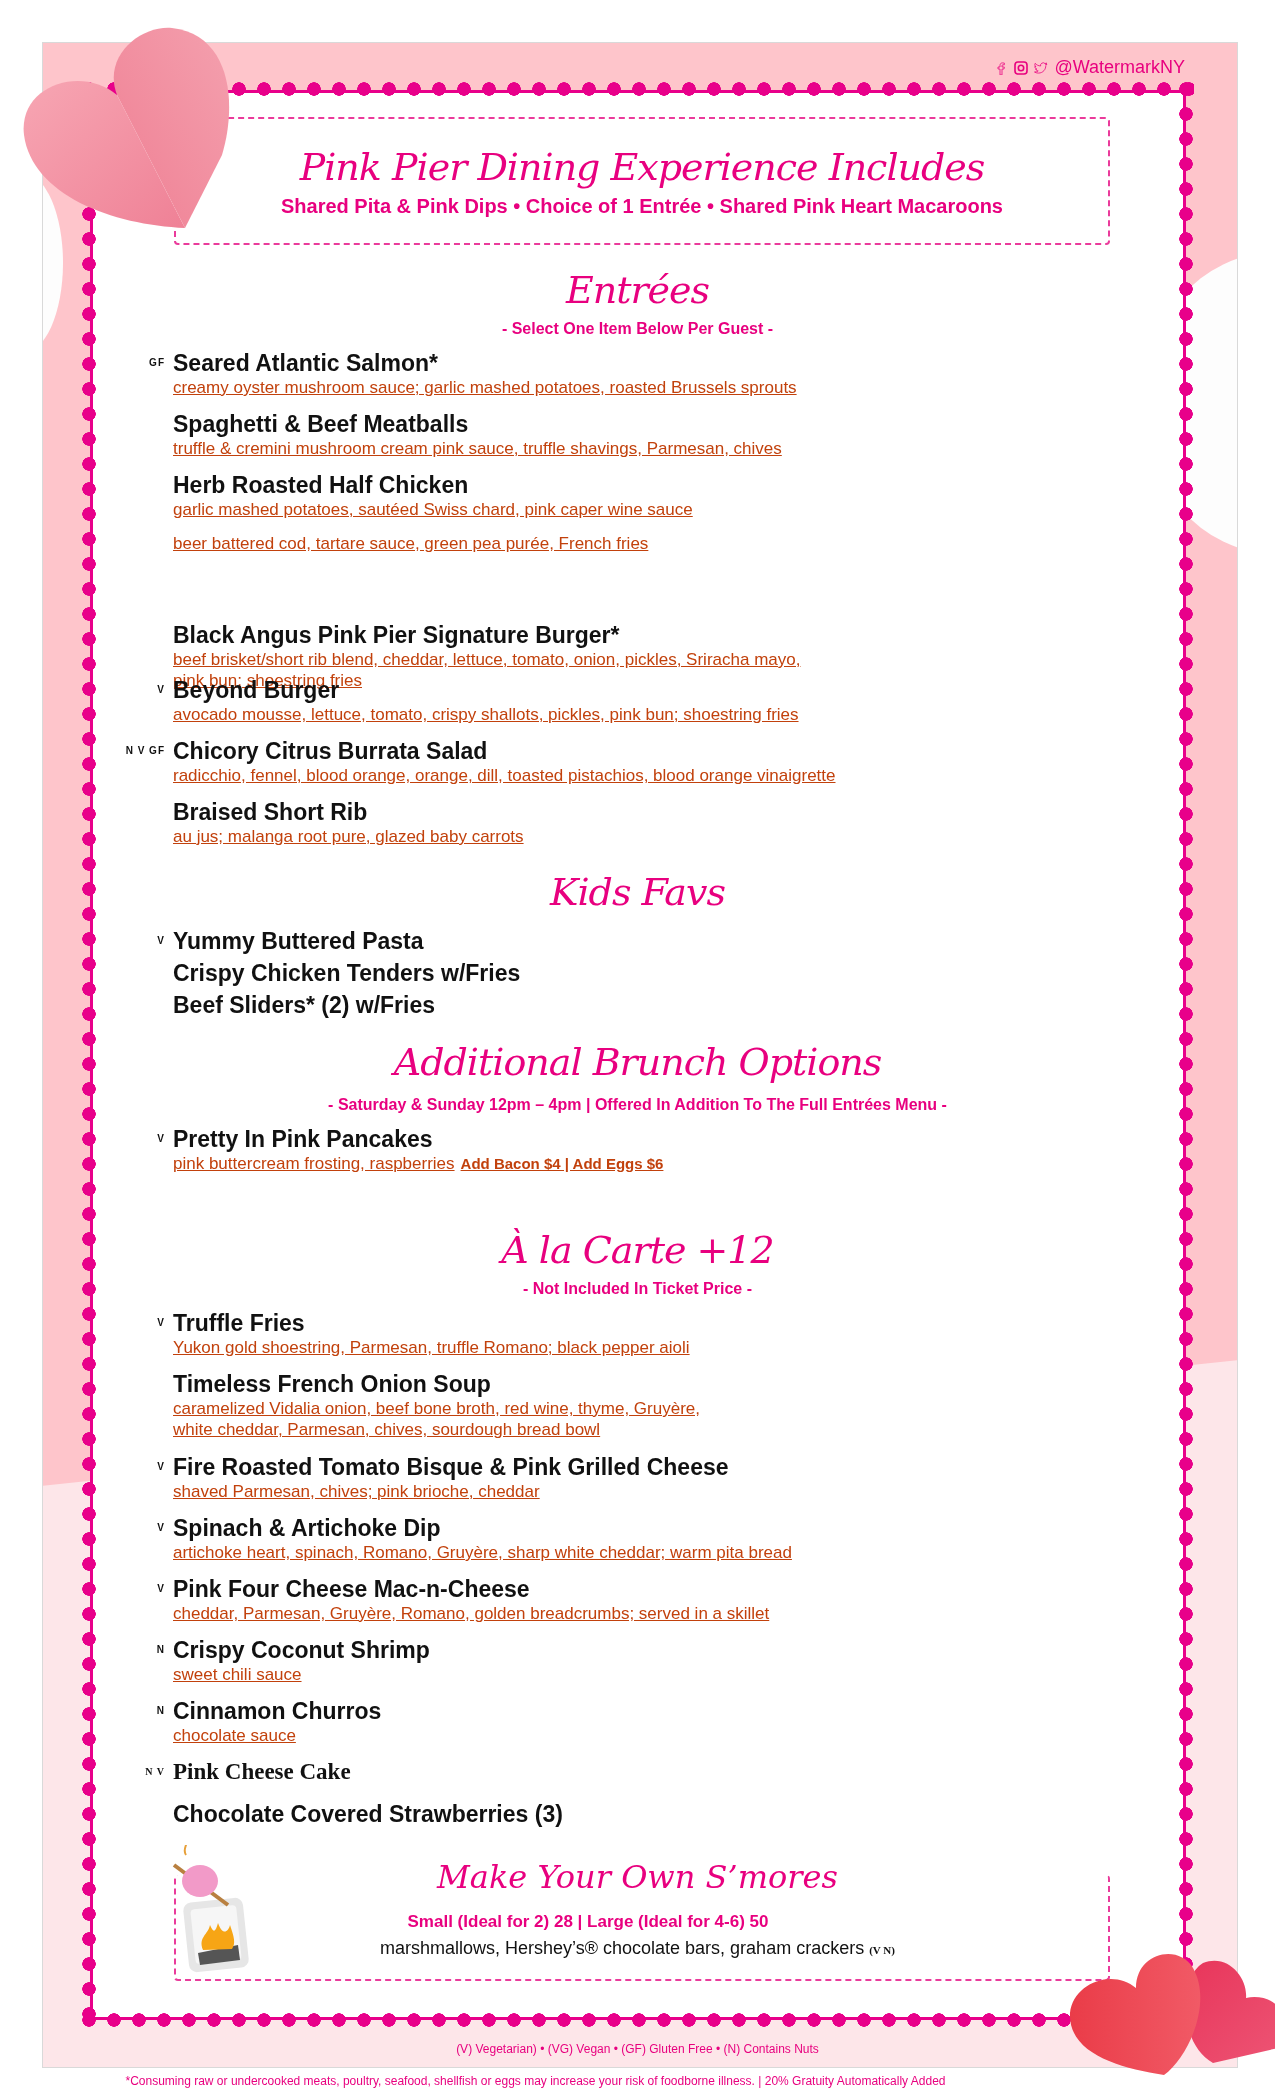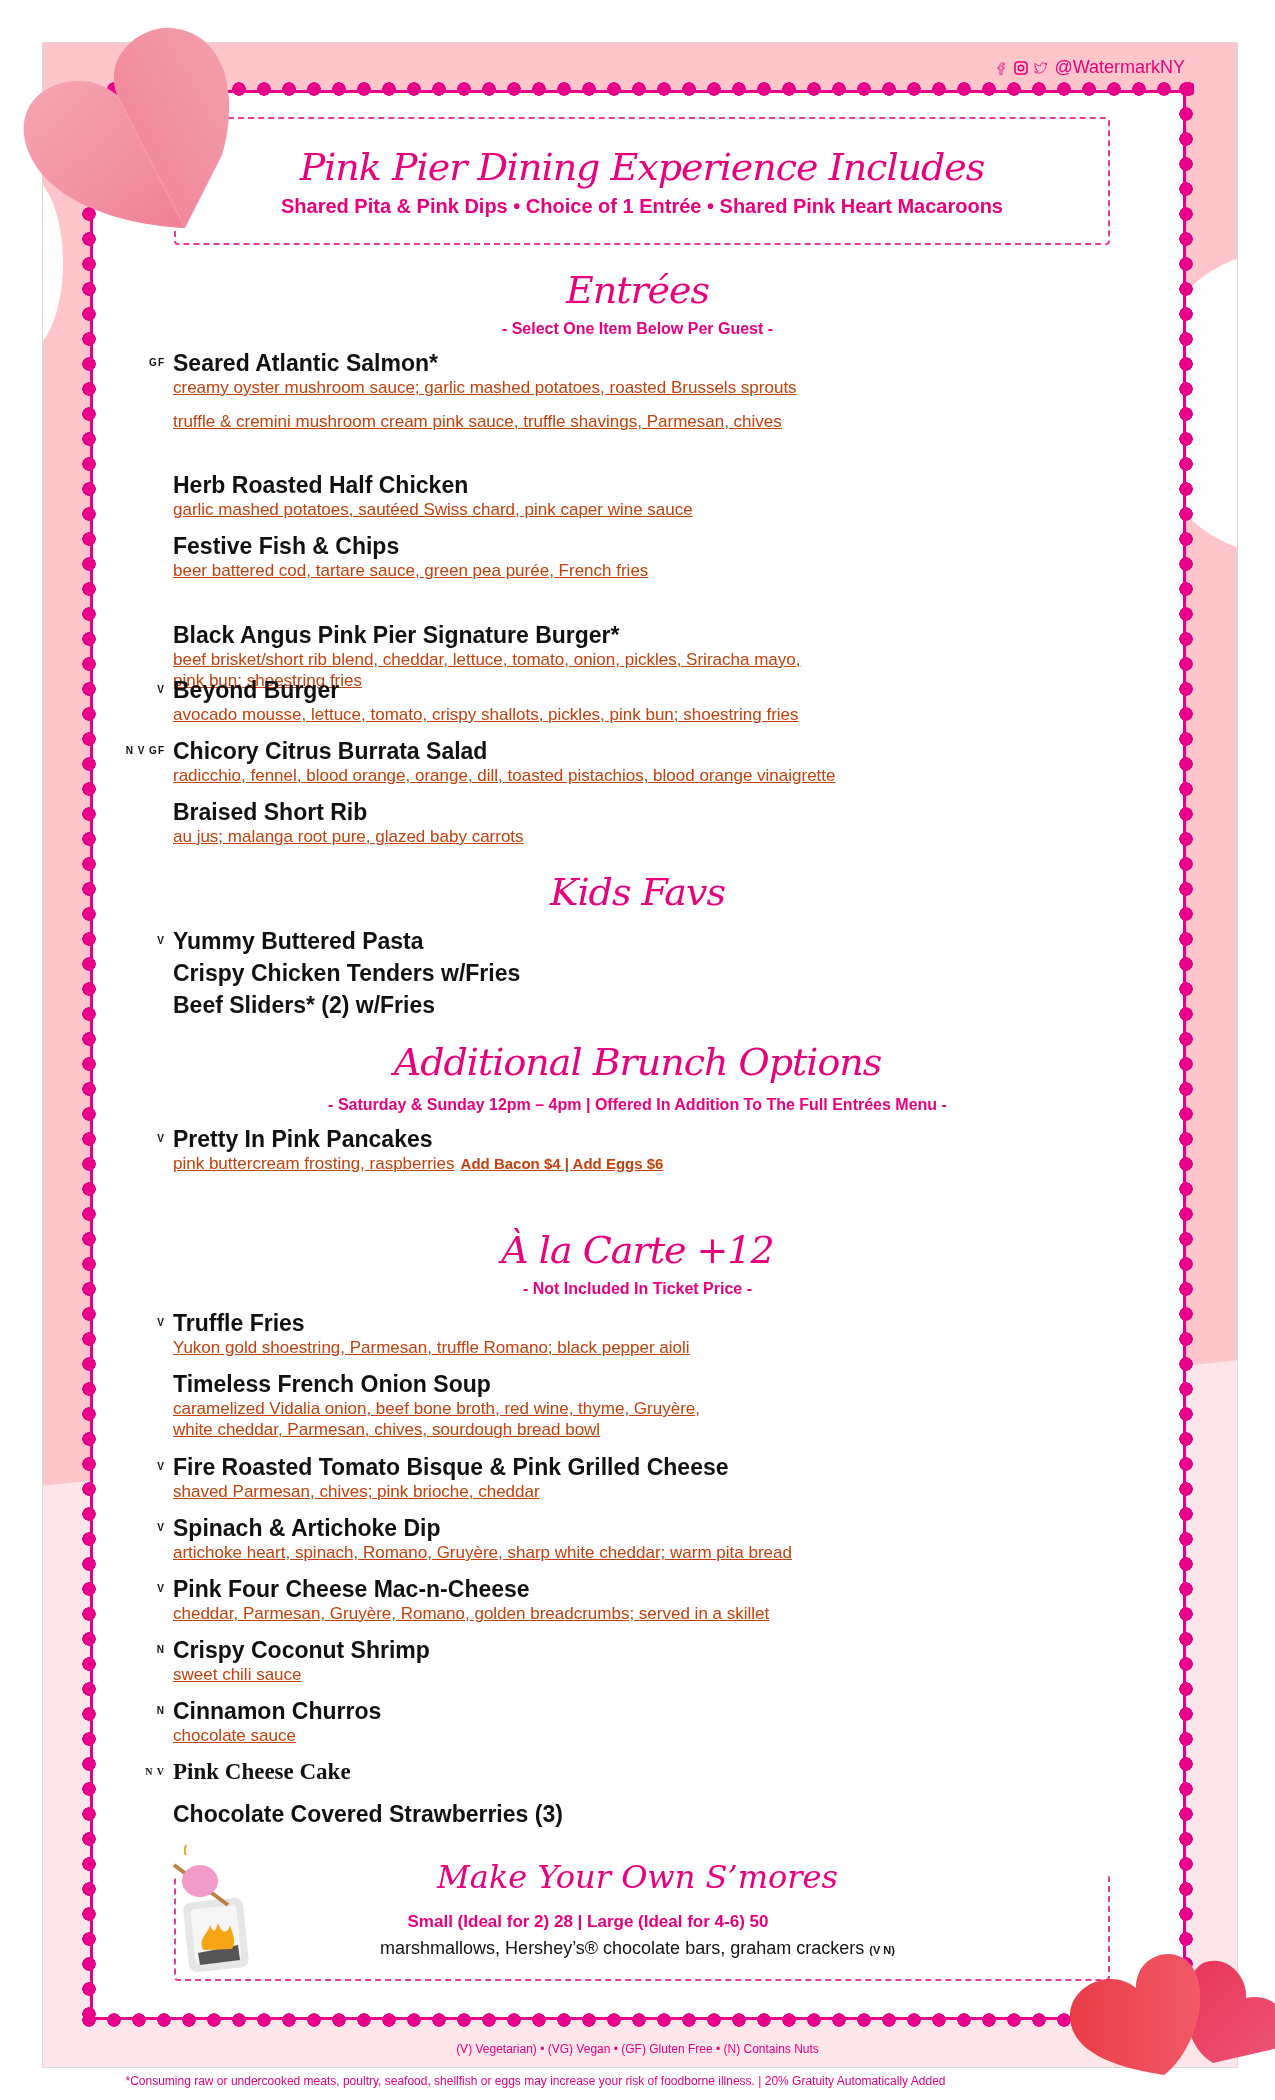--- a/index.html
+++ b/index.html
@@ -67,28 +67,28 @@
 
 <div class="script section-title" style="top:268px;">Entrées</div>
 <div class="section-note" style="top:320px;">- Select One Item Below Per Guest -</div>
 
 <div class="item" style="top:350px;">
   <span class="tag">GF</span>
   <div class="item-name">Seared Atlantic Salmon*</div>
   <div class="item-desc">creamy oyster mushroom sauce; garlic mashed potatoes, roasted Brussels sprouts</div>
 </div>
 <div class="item" style="top:411px;">
+  <div class="item-name">Spaghetti &amp; Beef Meatballs</div>
   <div class="item-desc">truffle &amp; cremini mushroom cream pink sauce, truffle shavings, Parmesan, chives</div>
 </div>
 <div class="item" style="top:472px;">
   <div class="item-name">Herb Roasted Half Chicken</div>
   <div class="item-desc">garlic mashed potatoes, sautéed Swiss chard, pink caper wine sauce</div>
 </div>
 <div class="item" style="top:533px;">
-  <div class="item-name">Festive Fish &amp; Chips</div>
   <div class="item-desc">beer battered cod, tartare sauce, green pea purée, French fries</div>
 </div>
 <div class="item" style="top:594px;margin-top:28px;">
   <div class="item-name">Black Angus Pink Pier Signature Burger*</div>
   <div class="item-desc">beef brisket/short rib blend, cheddar, lettuce, tomato, onion, pickles, Sriracha mayo,</div>
   <div class="item-desc">pink bun; shoestring fries</div>
 </div>
 <div class="item" style="top:677px;">
   <span class="tag">V</span>
   <div class="item-name">Beyond Burger</div>
@@ -166,21 +166,21 @@
   <span class="tag">N V</span>
   <div class="item-name">Pink Cheese Cake</div>
 </div>
 <div class="item" style="top:1801px;">
   <div class="item-name">Chocolate Covered Strawberries (3)</div>
 </div>
 
 <div class="smores-box"></div>
 <div class="script smores-title">Make Your Own S’mores</div>
 <div class="smores-sizes">Small (Ideal for 2) 28 | Large (Ideal for 4-6) 50</div>
-<div class="smores-desc"><span>marshmallows, Hershey’s® chocolate bars, graham crackers</span> <span style="font-size:11px;font-weight:bold;">(V N)</span></div>
+<div class="smores-desc"><span>marshmallows, Hershey’s® chocolate bars, graham crackers</span> <span style="font-size:11px;font-weight:bold;font-family:Liberation Serif, serif;">(V N)</span></div>
 
 <svg class="heart" style="left:168px;top:1845px;" width="110" height="130" viewBox="0 0 110 130">
   <rect x="18" y="55" width="60" height="70" rx="8" fill="#e6e6e6" transform="rotate(-6 48 90)"></rect>
   <rect x="25" y="62" width="46" height="55" rx="4" fill="#f6f6f6" transform="rotate(-6 48 90)"></rect>
   <path d="M30 108 L70 100 L72 115 L32 120Z" fill="#555"></path>
   <path d="M35 105 C30 92 40 90 42 80 C46 90 48 85 50 78 C54 90 60 88 62 80 C66 92 68 98 64 104Z" fill="#f7a515"></path>
   <path d="M6 20 L60 60" stroke="#b98040" stroke-width="4"></path>
   <ellipse cx="32" cy="36" rx="18" ry="16" fill="#f29ac8"></ellipse>
   <path d="M18 10 C14 4 20 0 18 -4" stroke="#e7a03a" stroke-width="2" fill="none"></path>
 </svg>

